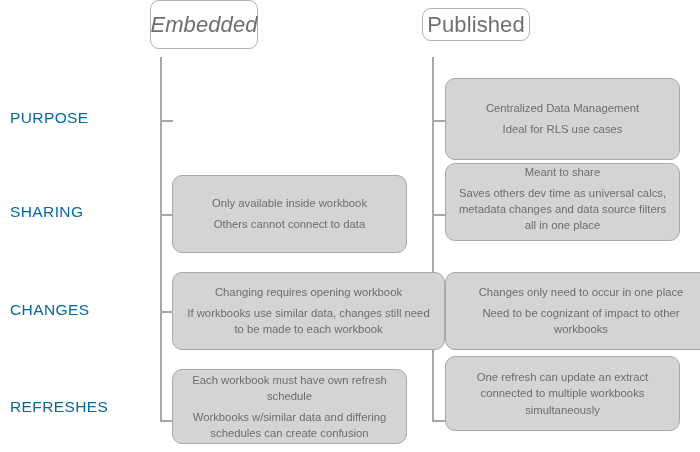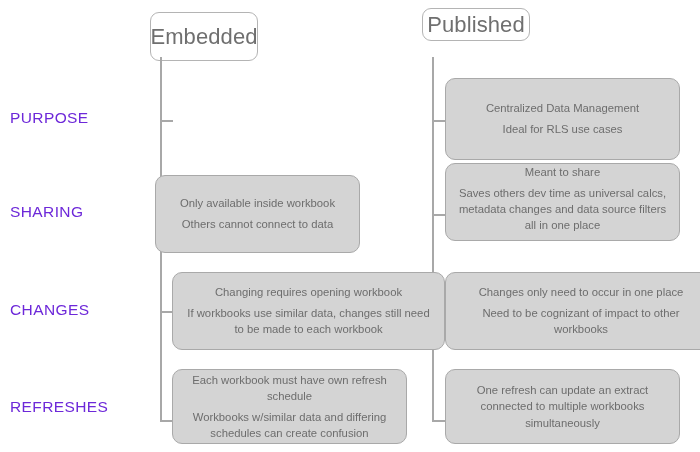--- a/index.html
+++ b/index.html
@@ -47,21 +47,21 @@
     justify-content: center;
     font-size: 22px;
     color: #6f6f6f;
     letter-spacing: 0.1px;
   }
 
   
   .row-label {
     position: absolute;
     font-size: 15.5px;
-    color: #6d28d9;
+    color: #0369a1;
     letter-spacing: 0.4px;
     white-space: nowrap;
   }
 
   
   .card {
     position: absolute;
     box-sizing: border-box;
     background: #d4d4d4;
     border: 1.5px solid #a9a9a9;
@@ -81,21 +81,21 @@
     width: 100%;
     text-align: center;
     margin: 2.2px 0;
   }
 </style>
 </head>
 <body>
 
 <div id="canvas">
 
-  <div class="header-box" style="left:150px; top:12px; width:108px; height:49px;">
+  <div class="header-box" style="left:150px; top:0; width:108px; height:49px;font-style:italic;">
     <span>Embedded</span>
   </div>
 
   <div class="header-box" style="left:422px; top:8px; width:108px; height:33px;text-align:center;">
     <span>Published</span>
   </div>
 
   <div class="row-label" style="left:10px; top:109px;">PURPOSE</div>
   <div class="row-label" style="left:10px; top:203px;">SHARING</div>
   <div class="row-label" style="left:10px; top:301px;">CHANGES</div>
@@ -107,21 +107,21 @@
   <div class="stub" style="left:160px; top:311px; width:13px;"></div>
   <div class="stub" style="left:160px; top:420px; width:13px;"></div>
 
   <div class="trunk" style="left:432px; top:57px; height:365px;"></div>
   <div class="stub" style="left:432px; top:120px; width:13px;"></div>
   <div class="stub" style="left:432px; top:214px; width:13px;"></div>
   <div class="stub" style="left:432px; top:311px; width:13px;"></div>
   <div class="stub" style="left:432px; top:420px; width:13px;"></div>
 
 
-  <div class="card" style="left:155px; top:175px; width:205px; height:78px;">
+  <div class="card" style="left:172px; top:175px; width:235px; height:78px;">
     <span class="line">Only available inside workbook</span>
     <span class="line">Others cannot connect to data</span>
   </div>
 
   <div class="card" style="left:172px; top:272px; width:273px; height:78px;">
     <span class="line">Changing requires opening workbook</span>
     <span class="line">If workbooks use similar data, changes still need to be made to each workbook</span>
   </div>
 
   <div class="card" style="left:172px; top:369px; width:235px; height:75px;">
@@ -137,17 +137,17 @@
   <div class="card" style="left:445px; top:163px; width:235px; height:78px;justify-content:flex-end;">
     <span class="line">Meant to share</span>
     <span class="line">Saves others dev time as universal calcs, metadata changes and data source filters all in one place</span>
   </div>
 
   <div class="card" style="left:445px; top:272px; width:272px; height:78px;">
     <span class="line">Changes only need to occur in one place</span>
     <span class="line">Need to be cognizant of impact to other workbooks</span>
   </div>
 
-  <div class="card" style="left:445px; top:369px; width:235px; height:75px;">
+  <div class="card" style="left:445px; top:356px; width:235px; height:75px;">
     <span class="line">One refresh can update an extract connected to multiple workbooks simultaneously</span>
   </div>
 
 </div>
 
 </body></html>

